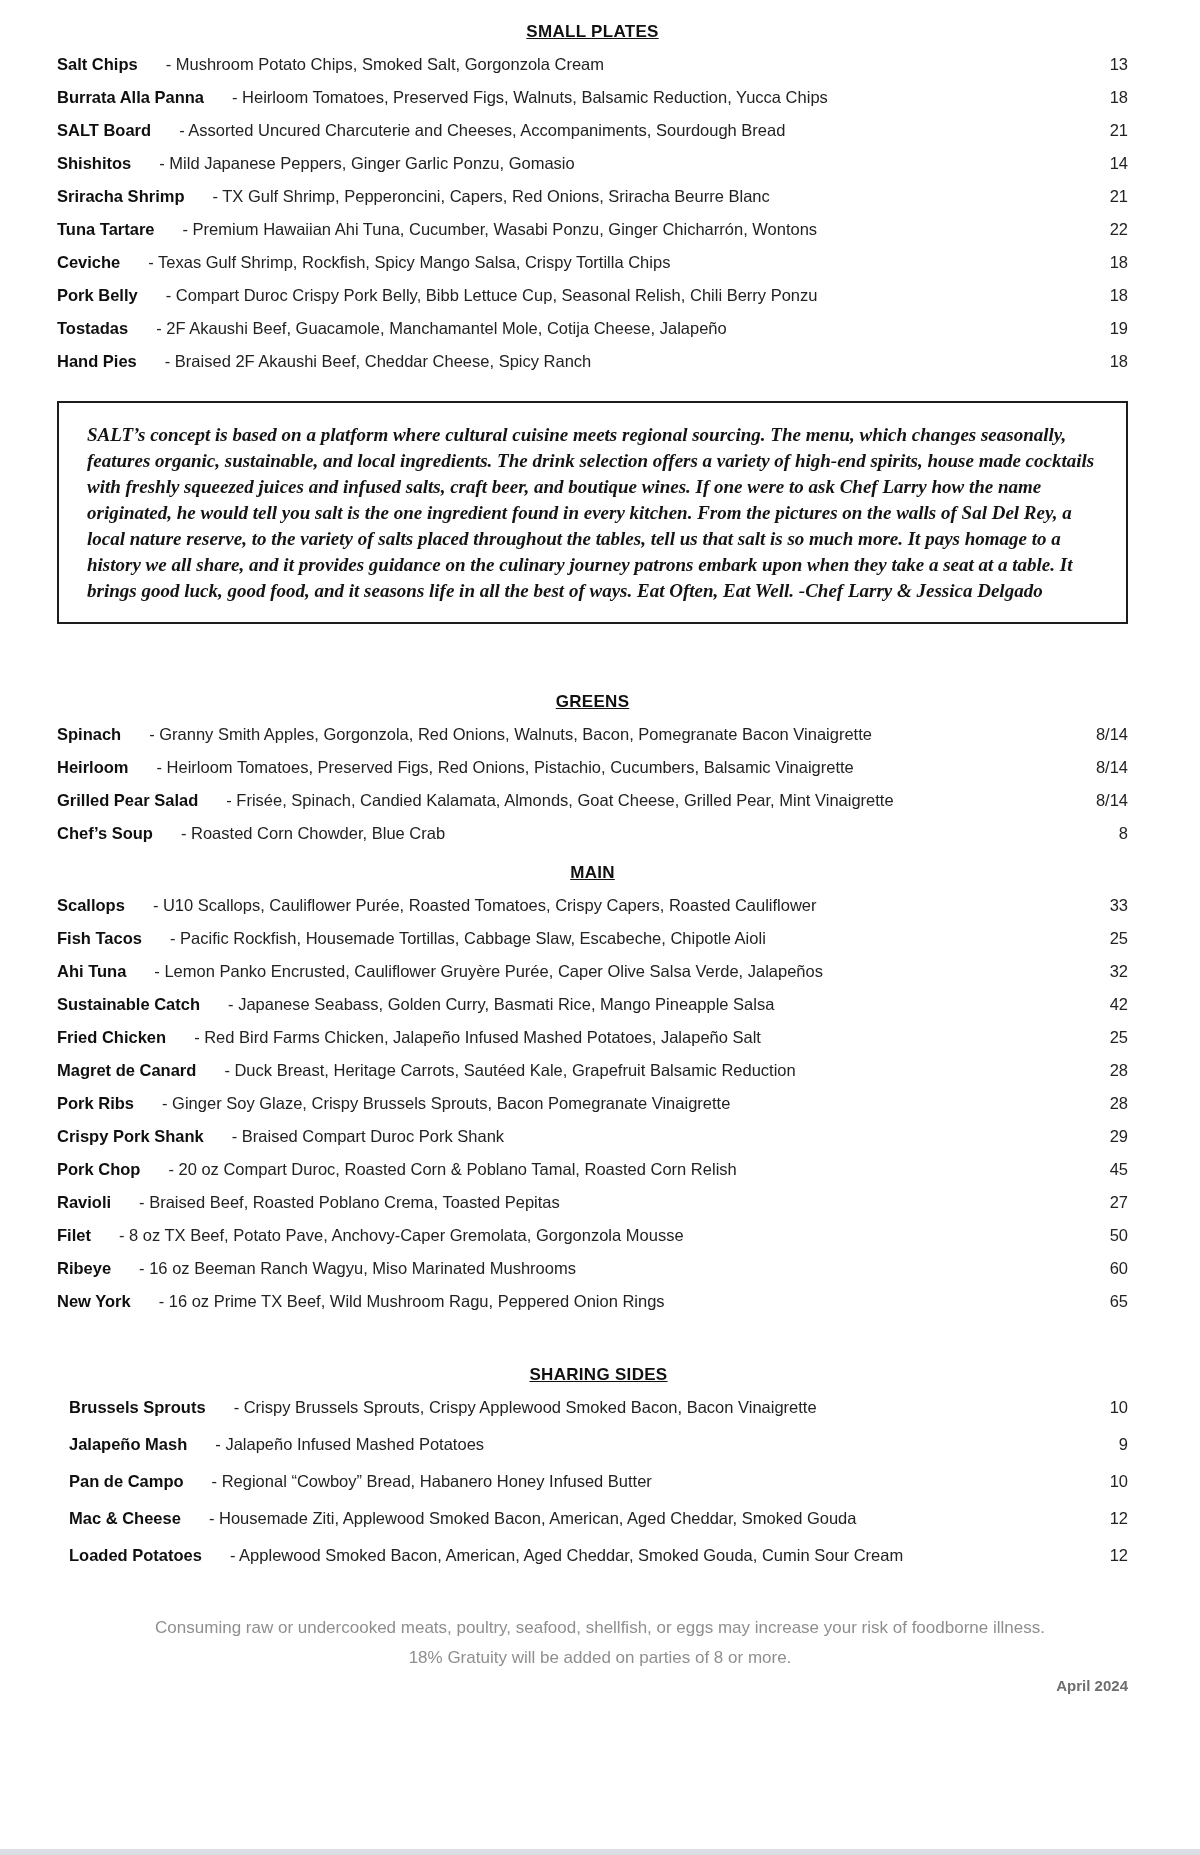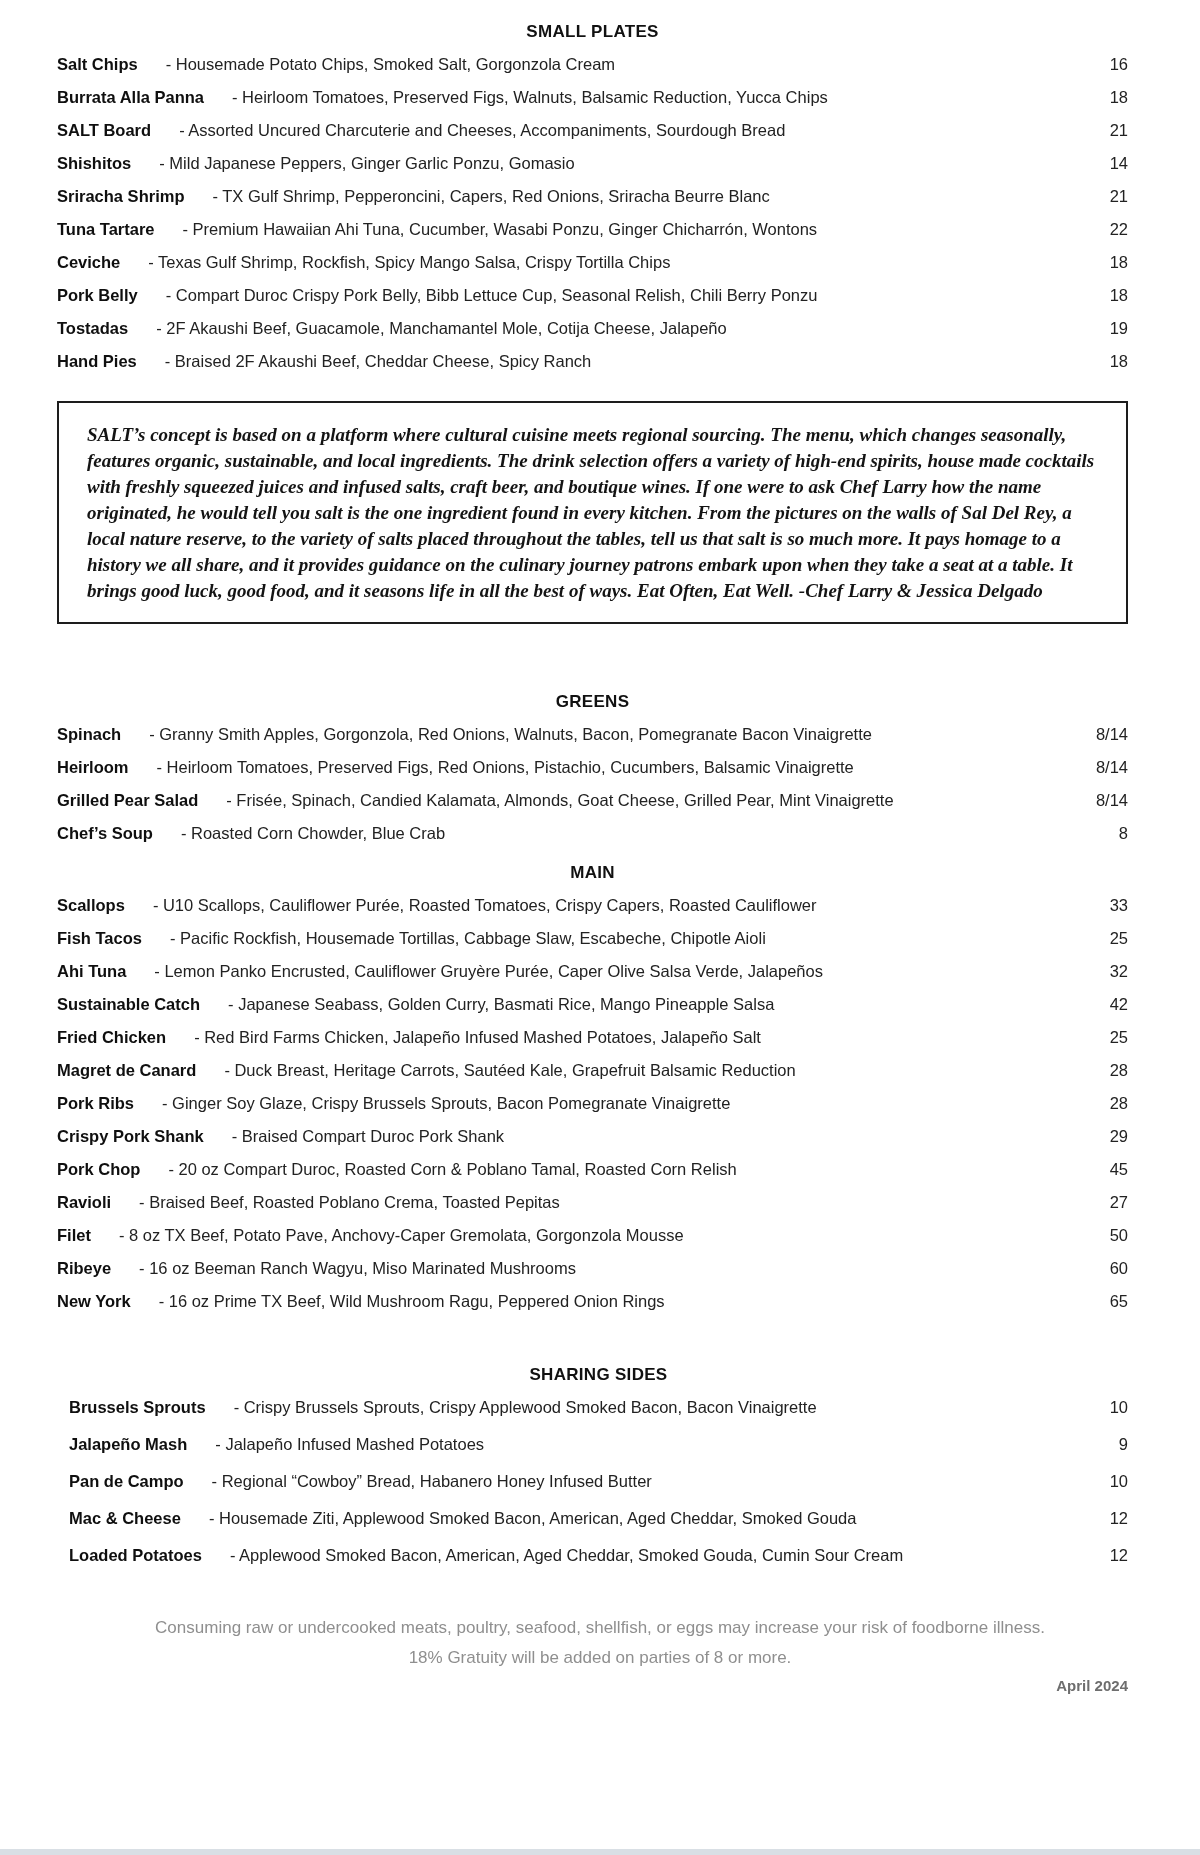--- a/index.html
+++ b/index.html
@@ -36,20 +36,21 @@
   }
   
   .menu-body{margin:0 72px 0 57px;}
   .section-title{
     text-align:center;
     font-weight:bold;
     font-size:17px;
     letter-spacing:.3px;
     color:#111111;
     margin-bottom:13px;
+    text-decoration:underline;
   }
   .row{
     display:flex;
     align-items:baseline;
     height:33px;
     gap:21px;
   }
   .item-name{font-weight:bold;color:#0f0f0f;font-size:16.5px;white-space:pre;}
   .item-desc{color:#222222;font-size:16.5px;margin-left:7px;white-space:pre;}
   .item-price{margin-left:auto;color:#222222;font-size:16.5px;}
@@ -100,22 +101,22 @@
 <body>
 
 <div class="page">
 
 
   <main class="menu-body">
     <div id="sec0" class="section-block">
         <div class="section-title">SMALL PLATES</div>
         <div class="row">
     <span class="item-name">Salt Chips</span>
-    <span class="item-desc">- Housemade Potato Chips, Smoked Salt, Gorgonzola Cream</span>
-    <span class="item-price">16</span>
+    <span class="item-desc">- Mushroom Potato Chips, Smoked Salt, Gorgonzola Cream</span>
+    <span class="item-price">13</span>
   </div>
         <div class="row">
     <span class="item-name">Burrata Alla Panna</span>
     <span class="item-desc">- Heirloom Tomatoes, Preserved Figs, Walnuts, Balsamic Reduction, Yucca Chips</span>
     <span class="item-price">18</span>
   </div>
         <div class="row">
     <span class="item-name">SALT Board</span>
     <span class="item-desc">- Assorted Uncured Charcuterie and Cheeses, Accompaniments, Sourdough Bread</span>
     <span class="item-price">21</span>

